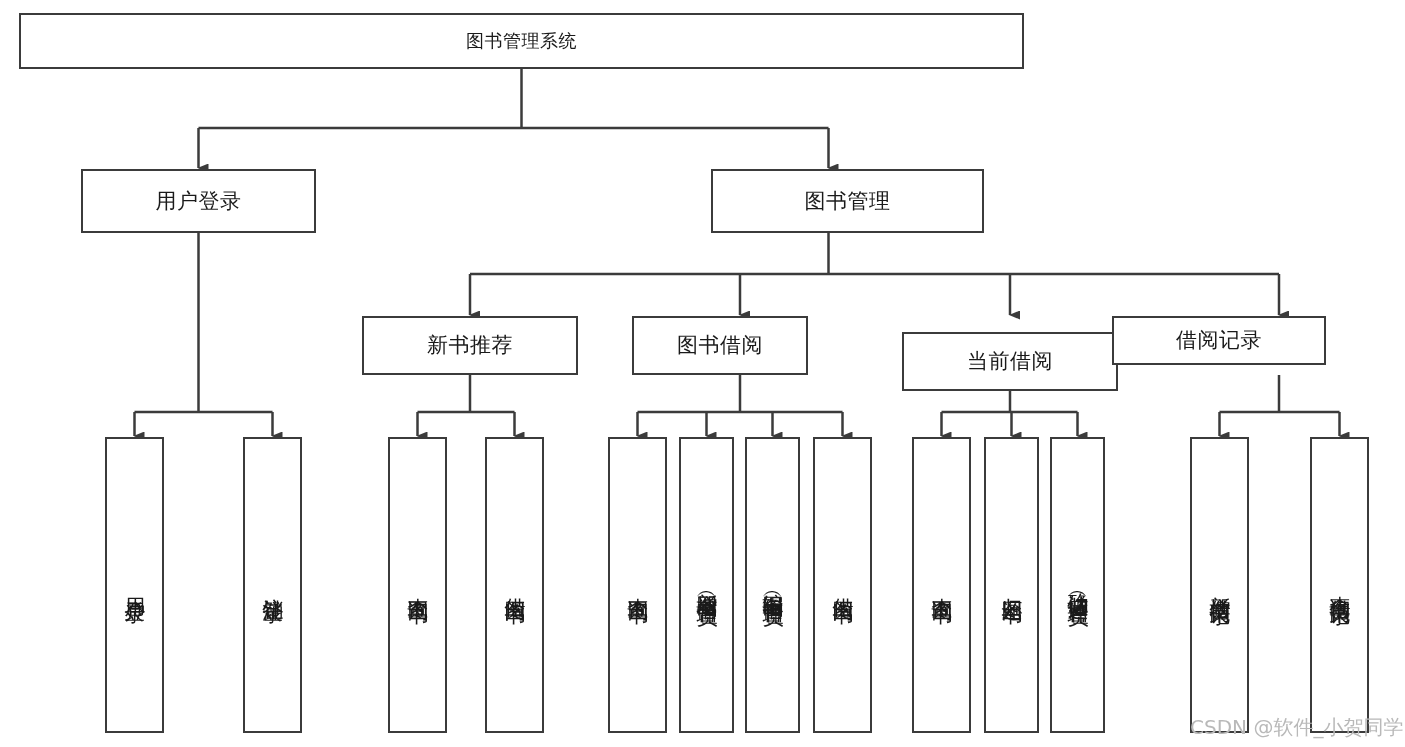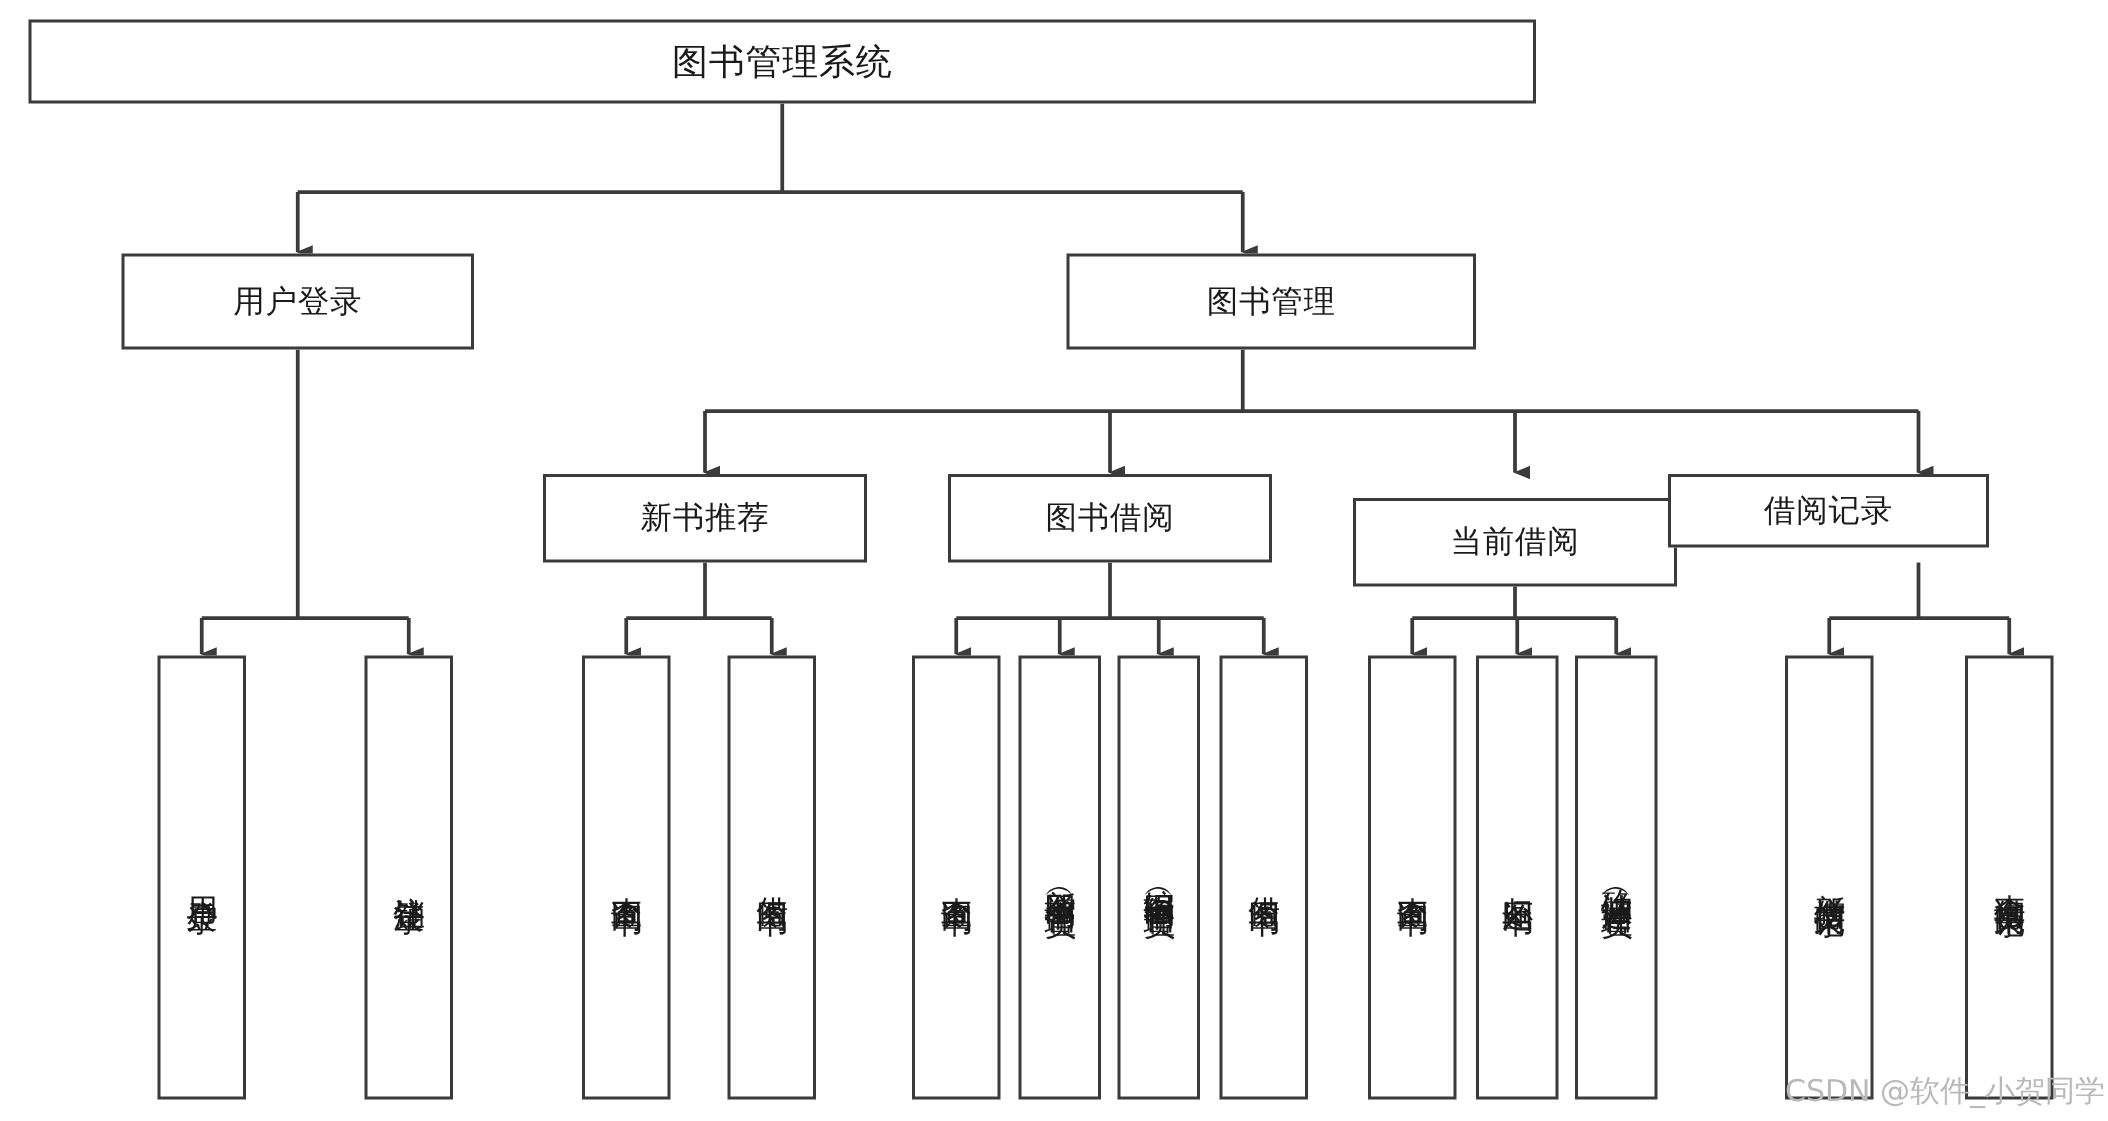--- a/index.html
+++ b/index.html
@@ -45,21 +45,21 @@
   .node.horizontal .label {
     writing-mode: horizontal-tb;
     font-size: 21px;
   }
   .node.vertical .label {
     writing-mode: vertical-rl;
     text-orientation: upright;
     font-size: 21px;
     letter-spacing: 2px;
   }
-  .node.root .label { font-size: 24px; }
+  .node.root .label { font-size: 18px; }
   .watermark {
     position: absolute;
     left: 1190px;
     top: 714px;
     font-size: 20px;
     color: #b9b9b9;
     white-space: nowrap;
     font-family: "DejaVu Sans", "Liberation Sans", sans-serif;
   }
 </style>
@@ -115,21 +115,21 @@
       </div>
       <div class="node horizontal" style="left: 81px; top: 169px; width: 235px; height: 64px;">
         <span class="label">用户登录</span>
       </div>
       <div class="node horizontal" style="left: 711px; top: 169px; width: 273px; height: 64px;">
         <span class="label">图书管理</span>
       </div>
       <div class="node horizontal" style="left: 362px; top: 316px; width: 216px; height: 59px; justify-content: center;">
         <span class="label">新书推荐</span>
       </div>
-      <div class="node horizontal" style="left: 632px; top: 316px; width: 216px; height: 59px;">
+      <div class="node horizontal" style="left: 632px; top: 316px; width: 176px; height: 59px;">
         <span class="label">图书借阅</span>
       </div>
       <div class="node horizontal" style="left: 902px; top: 332px; width: 216px; height: 59px;">
         <span class="label">当前借阅</span>
       </div>
       <div class="node horizontal" style="left: 1112px; top: 316px; width: 214px; height: 49px;">
         <span class="label">借阅记录</span>
       </div>
       <div class="node vertical" style="left: 105px; top: 437px; width: 59px; height: 296px;">
         <span class="label">用户登录</span>

